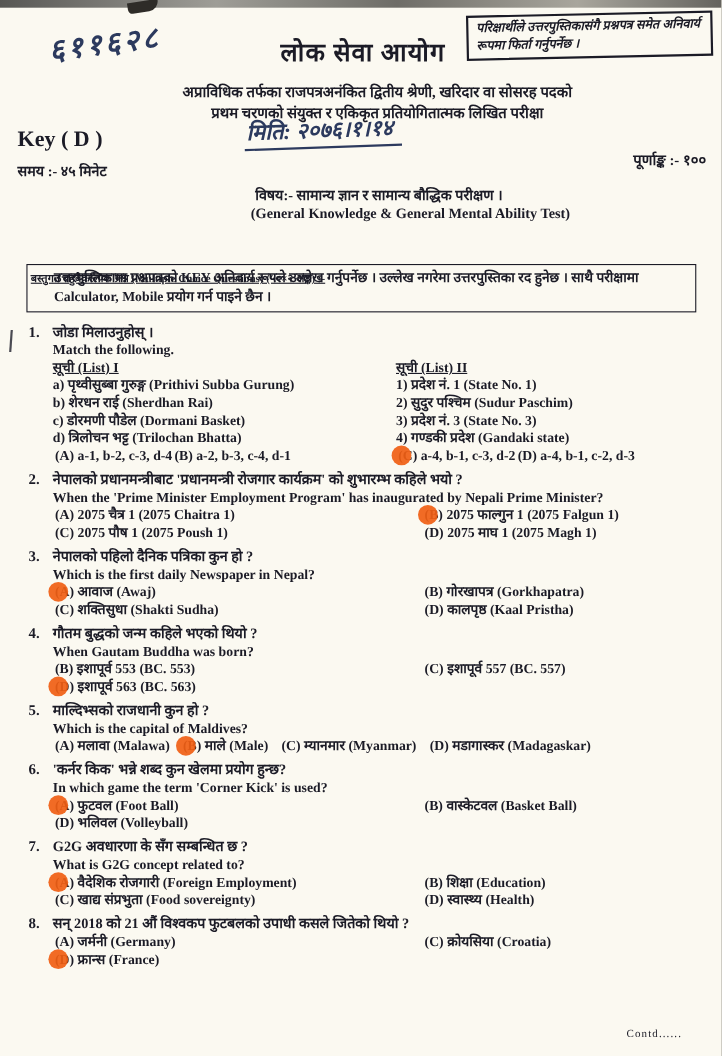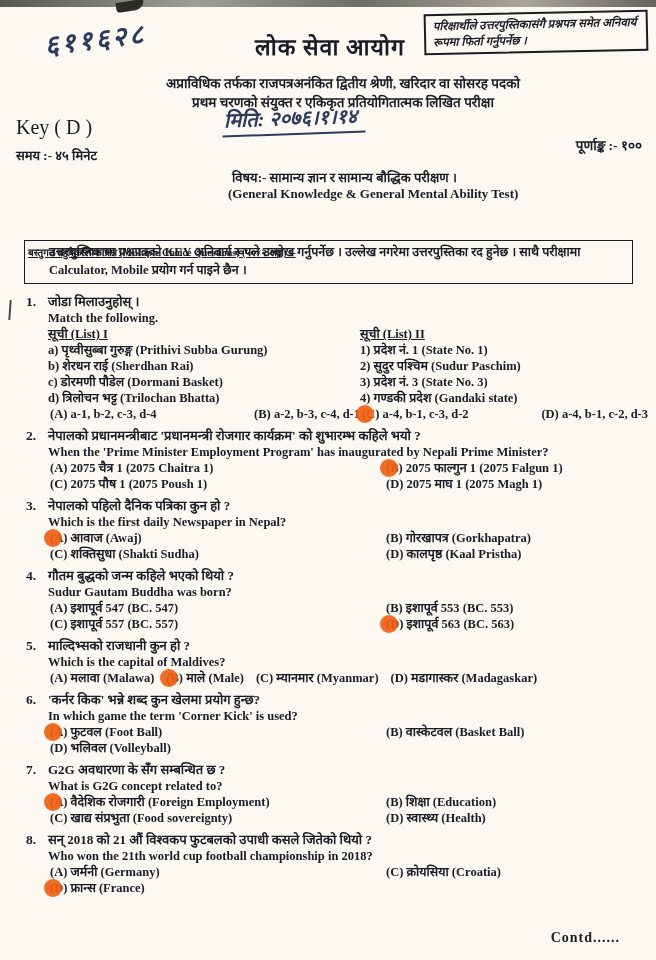--- a/index.html
+++ b/index.html
@@ -16,21 +16,21 @@
   .hand-code{position:absolute;left:44px;top:20px;font-size:27px;font-weight:bold;
     letter-spacing:3px;transform:rotate(-7deg);}
   .org-title{position:absolute;left:120px;top:30px;width:420px;text-align:center;
     font-size:23px;font-weight:bold;letter-spacing:1px;}
   .notice-box{position:absolute;right:8px;top:12px;width:224px;border:2px solid #1b1b26;
     padding:3px 7px;font-size:11.5px;font-weight:bold;font-style:italic;line-height:1.35;
     transform:rotate(-1.2deg);}
   .subtitle{position:absolute;left:30px;right:0;text-align:center;font-size:13.5px;font-weight:bold;}
   .s1{top:74px;}
   .s2{top:93px;}
-  .key-label{position:absolute;left:16px;top:116px;font-size:20px;font-weight:normal;}
+  .key-label{position:absolute;left:16px;top:116px;font-size:20px;font-weight:bold;}
   .time-label{position:absolute;left:16px;top:146px;font-size:13px;font-weight:bold;}
   .date-hand{position:absolute;left:222px;top:104px;font-size:20px;font-weight:bold;
     transform:rotate(-2deg);border-bottom:2px solid var(--handwriting-ink,#2c3a5e);padding:0 8px 2px 2px;}
   .full-marks{position:absolute;right:14px;top:136px;font-size:13.5px;font-weight:bold;}
   .subject-np{position:absolute;left:232px;top:168px;font-size:13px;font-weight:bold;}
   .subject-en{position:absolute;left:228px;top:186px;font-size:13px;font-weight:bold;}
   .mcq-heading{position:absolute;left:28px;top:216px;font-size:10px;font-weight:bold;text-decoration:underline;margin-top:29px;}
   .instruction-box{position:absolute;left:24px;right:23px;top:240px;border:1.5px solid #1b1b26;
     padding:3px 24px 4px;font-size:12.5px;font-weight:bold;line-height:1.4;}
 
@@ -43,22 +43,22 @@
   .opts{font-weight:bold;}
   .opts.two-col{display:grid;grid-template-columns:56% 44%;}
   .opts.inline{display:flex;gap:10px;}
   .opt{position:relative;display:inline-block;font-size:12.5px;line-height:16px;white-space:nowrap;padding-left:2px;}
   .opt-label,.opt-text{font-weight:bold;}
   .mark{position:absolute;left:-4px;top:-1px;width:18px;height:18px;border-radius:50%;
     background:var(--answer-mark,#f05e14);opacity:.92;z-index:2;}
   .match{display:grid;grid-template-columns:52% 48%;}
   .mtitle{font-size:12.5px;font-weight:bold;text-decoration:underline;line-height:16px;}
   .mitem{font-size:12.5px;font-weight:bold;line-height:16px;white-space:nowrap;}
-  .mopts{display:flex;justify-content:space-between;}
-  .contd{position:absolute;right:36px;bottom:14px;font-size:14px;font-weight:bold;letter-spacing:1px;}
+  .mopts{display:flex;}
+  .contd{position:absolute;right:36px;bottom:14px;font-size:10px;font-weight:normal;letter-spacing:1px;}
 </style>
 </head>
 <body>
 
 <div class="page">
   <div class="scan-top"></div>
   <div class="corner-mark"></div>
   <div class="margin-stroke"></div>
 
   <div class="hand-code handwriting">६११६२८</div>
@@ -134,23 +134,22 @@
             <span class="opt"><span class="opt-label">(B)</span><span class="opt-text">&nbsp;गोरखापत्र (Gorkhapatra)</span></span>
             <span class="opt"><span class="opt-label">(C)</span><span class="opt-text">&nbsp;शक्तिसुधा (Shakti Sudha)</span></span>
             <span class="opt"><span class="opt-label">(D)</span><span class="opt-text">&nbsp;कालपृष्ठ (Kaal Pristha)</span></span>
           </div>
         </div>
       </div>
       <div class="q">
         <div class="q-num">4.</div>
         <div class="q-body">
           <div class="q-np">गौतम बुद्धको जन्म कहिले भएको थियो ?</div>
-          <div class="q-en">Sudur Gautam Buddha was born?</div>
-          <div class="opts two-col">
-            <span class="opt"><span class="opt-label">(A)</span><span class="opt-text">&nbsp;इशापूर्व 547 (BC. 547)</span></span>
+          <div class="q-en">When Gautam Buddha was born?</div>
+          <div class="opts two-col">
             <span class="opt"><span class="opt-label">(B)</span><span class="opt-text">&nbsp;इशापूर्व 553 (BC. 553)</span></span>
             <span class="opt"><span class="opt-label">(C)</span><span class="opt-text">&nbsp;इशापूर्व 557 (BC. 557)</span></span>
             <span class="opt"><span class="opt-label">(D)</span><span class="opt-text">&nbsp;इशापूर्व 563 (BC. 563)</span><span class="mark"></span></span>
           </div>
         </div>
       </div>
       <div class="q">
         <div class="q-num">5.</div>
         <div class="q-body">
           <div class="q-np">माल्दिभ्सको राजधानी कुन हो ?</div>
@@ -185,21 +184,20 @@
             <span class="opt"><span class="opt-label">(B)</span><span class="opt-text">&nbsp;शिक्षा (Education)</span></span>
             <span class="opt"><span class="opt-label">(C)</span><span class="opt-text">&nbsp;खाद्य संप्रभुता (Food sovereignty)</span></span>
             <span class="opt"><span class="opt-label">(D)</span><span class="opt-text">&nbsp;स्वास्थ्य (Health)</span></span>
           </div>
         </div>
       </div>
       <div class="q">
         <div class="q-num">8.</div>
         <div class="q-body">
           <div class="q-np">सन् 2018 को 21 औं विश्वकप फुटबलको उपाधी कसले जितेको थियो ?</div>
-          <div class="q-en">Who won the 21th world cup football championship in 2018?</div>
           <div class="opts two-col">
             <span class="opt"><span class="opt-label">(A)</span><span class="opt-text">&nbsp;जर्मनी (Germany)</span></span>
             <span class="opt"><span class="opt-label">(C)</span><span class="opt-text">&nbsp;क्रोयसिया (Croatia)</span></span>
             <span class="opt"><span class="opt-label">(D)</span><span class="opt-text">&nbsp;फ्रान्स (France)</span><span class="mark"></span></span>
           </div>
         </div>
       </div>
     </div>
 
   <div class="contd">Contd......</div>

